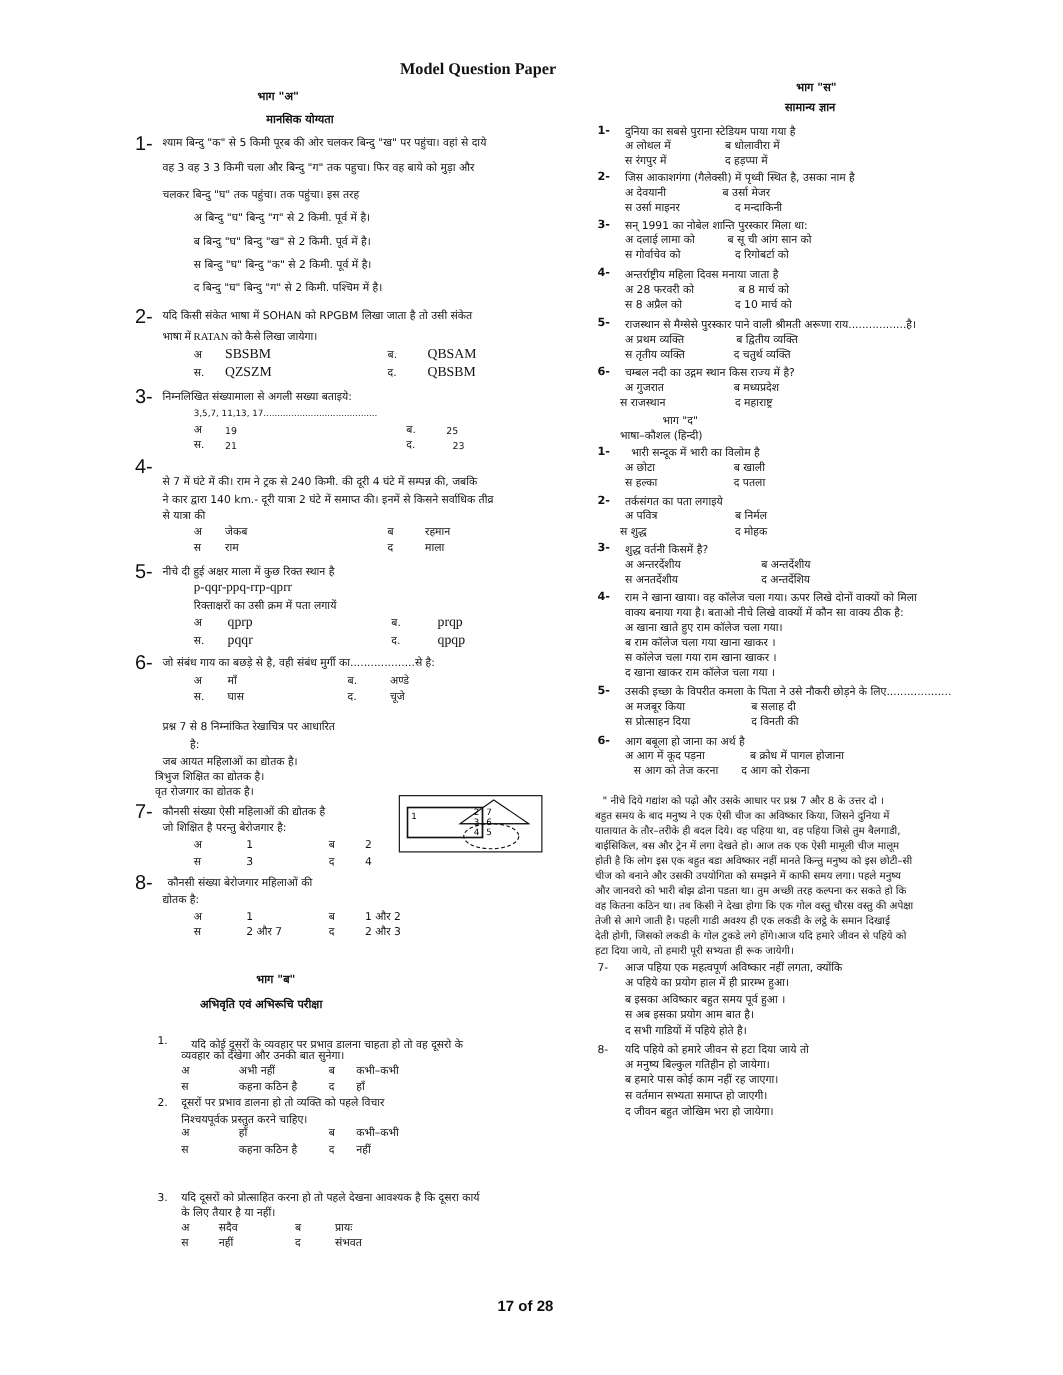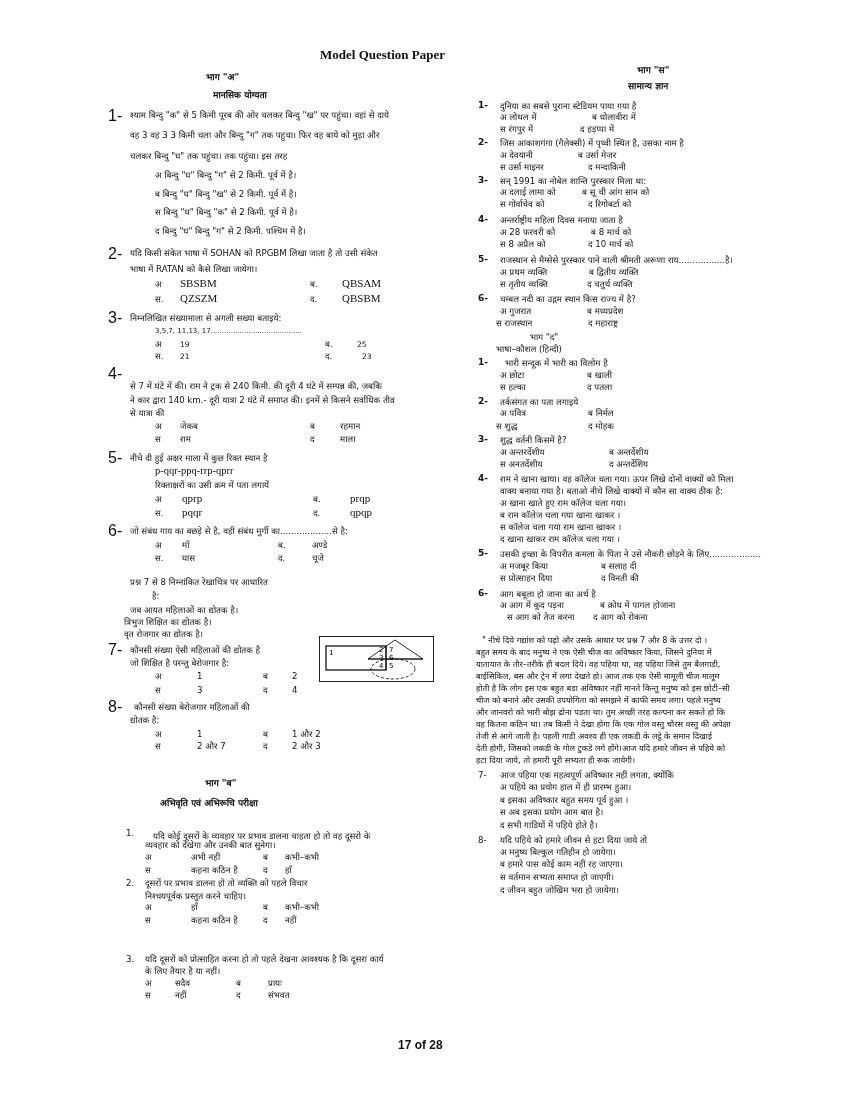--- a/index.html
+++ b/index.html
@@ -31,21 +31,21 @@
   <div class="abs t" style="left:130px;top:108px;">श्याम बिन्दु "क" से 5 किमी पूरब की ओर चलकर बिन्दु "ख" पर पहुंचा। वहां से दाये</div>
   <div class="abs t" style="left:130px;top:128px;">वह 3 वह 3 3 किमी चला और बिन्दु "ग" तक पहुचा। फिर वह बाये को मुड़ा और</div>
   <div class="abs t" style="left:130px;top:149px;">चलकर बिन्दु "घ" तक पहुंचा। तक पहुंचा। इस तरह</div>
   <div class="abs t" style="left:155px;top:168px;">अ  बिन्दु "घ" बिन्दु "ग" से 2 किमी. पूर्व में है।</div>
   <div class="abs t" style="left:155px;top:187px;">ब  बिन्दु "घ" बिन्दु "ख" से 2 किमी. पूर्व में है।</div>
   <div class="abs t" style="left:155px;top:205px;">स  बिन्दु "घ" बिन्दु "क" से 2 किमी. पूर्व में है।</div>
   <div class="abs t" style="left:155px;top:224px;">द  बिन्दु "घ" बिन्दु "ग" से 2 किमी. पश्चिम में है।</div>
 
   <div class="qnum" style="left:108px;top:246px;">2-</div>
   <div class="abs t" style="left:130px;top:246px;">यदि किसी संकेत भाषा में SOHAN को RPGBM लिखा जाता है तो उसी संकेत</div>
-  <div class="abs t" style="left:130px;top:262px;">भाषा में RATAN को कैसे लिखा जायेगा।</div>
+  <div class="abs t" style="left:130px;top:262px;font-family:Liberation Serif, serif;">भाषा में RATAN को कैसे लिखा जायेगा।</div>
   <div class="opt" style="left:155px;top:278px;">अ</div>
   <div class="opt serif-opt" style="left:180px;top:277px;">SBSBM</div>
   <div class="opt" style="left:310px;top:278px;">ब.</div>
   <div class="opt serif-opt" style="left:342px;top:277px;">QBSAM</div>
   <div class="opt" style="left:155px;top:293px;">स.</div>
   <div class="opt serif-opt" style="left:180px;top:292px;">QZSZM</div>
   <div class="opt" style="left:310px;top:293px;">द.</div>
   <div class="opt serif-opt" style="left:342px;top:292px;">QBSBM</div>
 
   <div class="qnum" style="left:108px;top:310px;">3-</div>
@@ -182,21 +182,21 @@
   <div class="opt" style="left:175px;top:989px;">नहीं</div>
   <div class="opt" style="left:236px;top:989px;">द</div>
   <div class="opt" style="left:268px;top:989px;">संभवत</div>
 
   <div class="abs sec-head" style="left:637px;top:63px;">भाग "स"</div>
   <div class="abs sec-head" style="left:628px;top:79px;">सामान्य ज्ञान</div>
 
   <div class="qnum-s" style="left:478px;top:100px;">1-</div>
   <div class="abs t" style="left:500px;top:99px;">दुनिया का सबसे पुराना स्टेडियम पाया गया है</div>
   <div class="opt" style="left:500px;top:111px;">अ     लोथल में</div>
-  <div class="opt" style="left:592px;top:111px;">ब     धोलावीरा में</div>
+  <div class="opt" style="left:580px;top:111px;">ब     धोलावीरा में</div>
   <div class="opt" style="left:500px;top:123px;">स     रंगपुर में</div>
   <div class="opt" style="left:580px;top:123px;">द     हड़प्पा में</div>
 
   <div class="qnum-s" style="left:478px;top:137px;">2-</div>
   <div class="abs t" style="left:500px;top:136px;">जिस आकाशगंगा (गैलेक्सी) में पृथ्वी स्थित है,   उसका नाम है</div>
   <div class="opt" style="left:500px;top:149px;">अ    देवयानी</div>
   <div class="opt" style="left:578px;top:149px;">ब     उर्सा मेजर</div>
   <div class="opt" style="left:500px;top:161px;">स     उर्सा माइनर</div>
   <div class="opt" style="left:588px;top:161px;">द   मन्दाकिनी</div>
 

